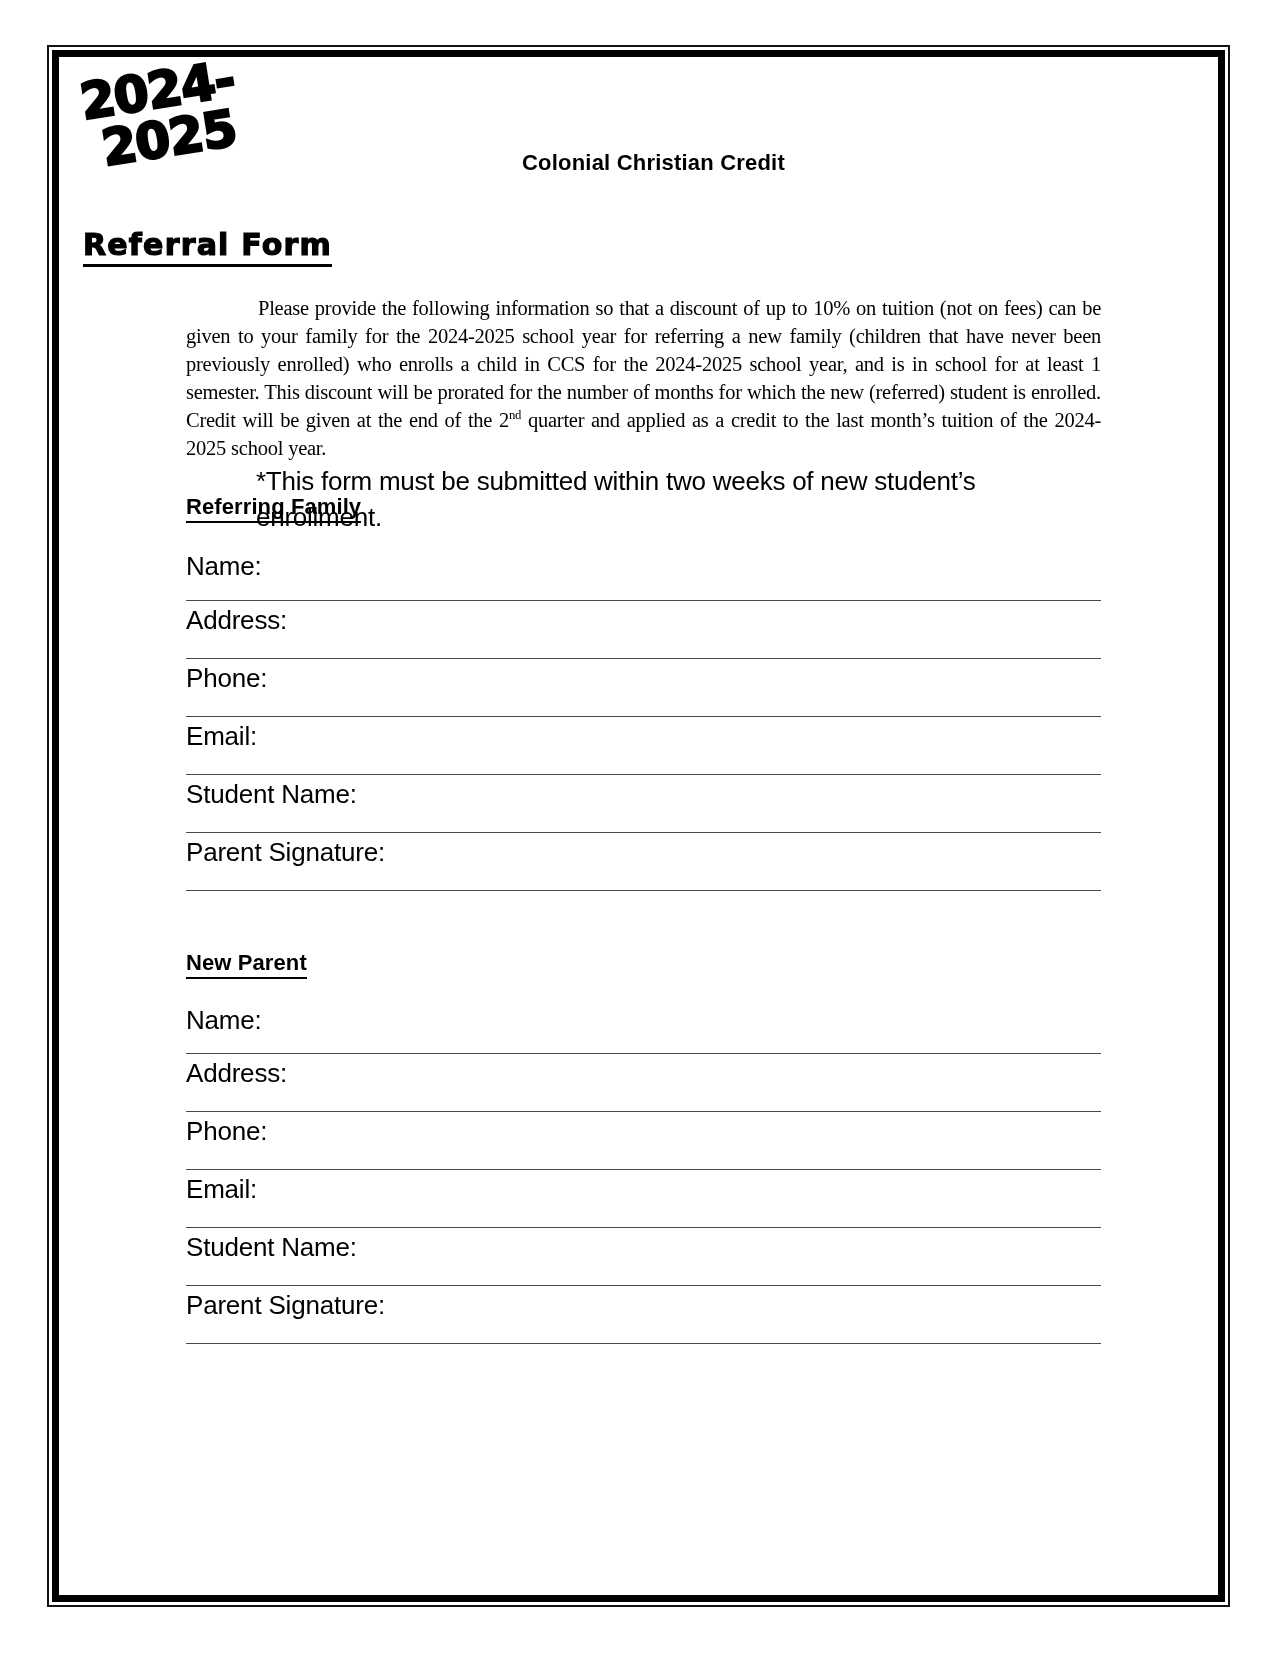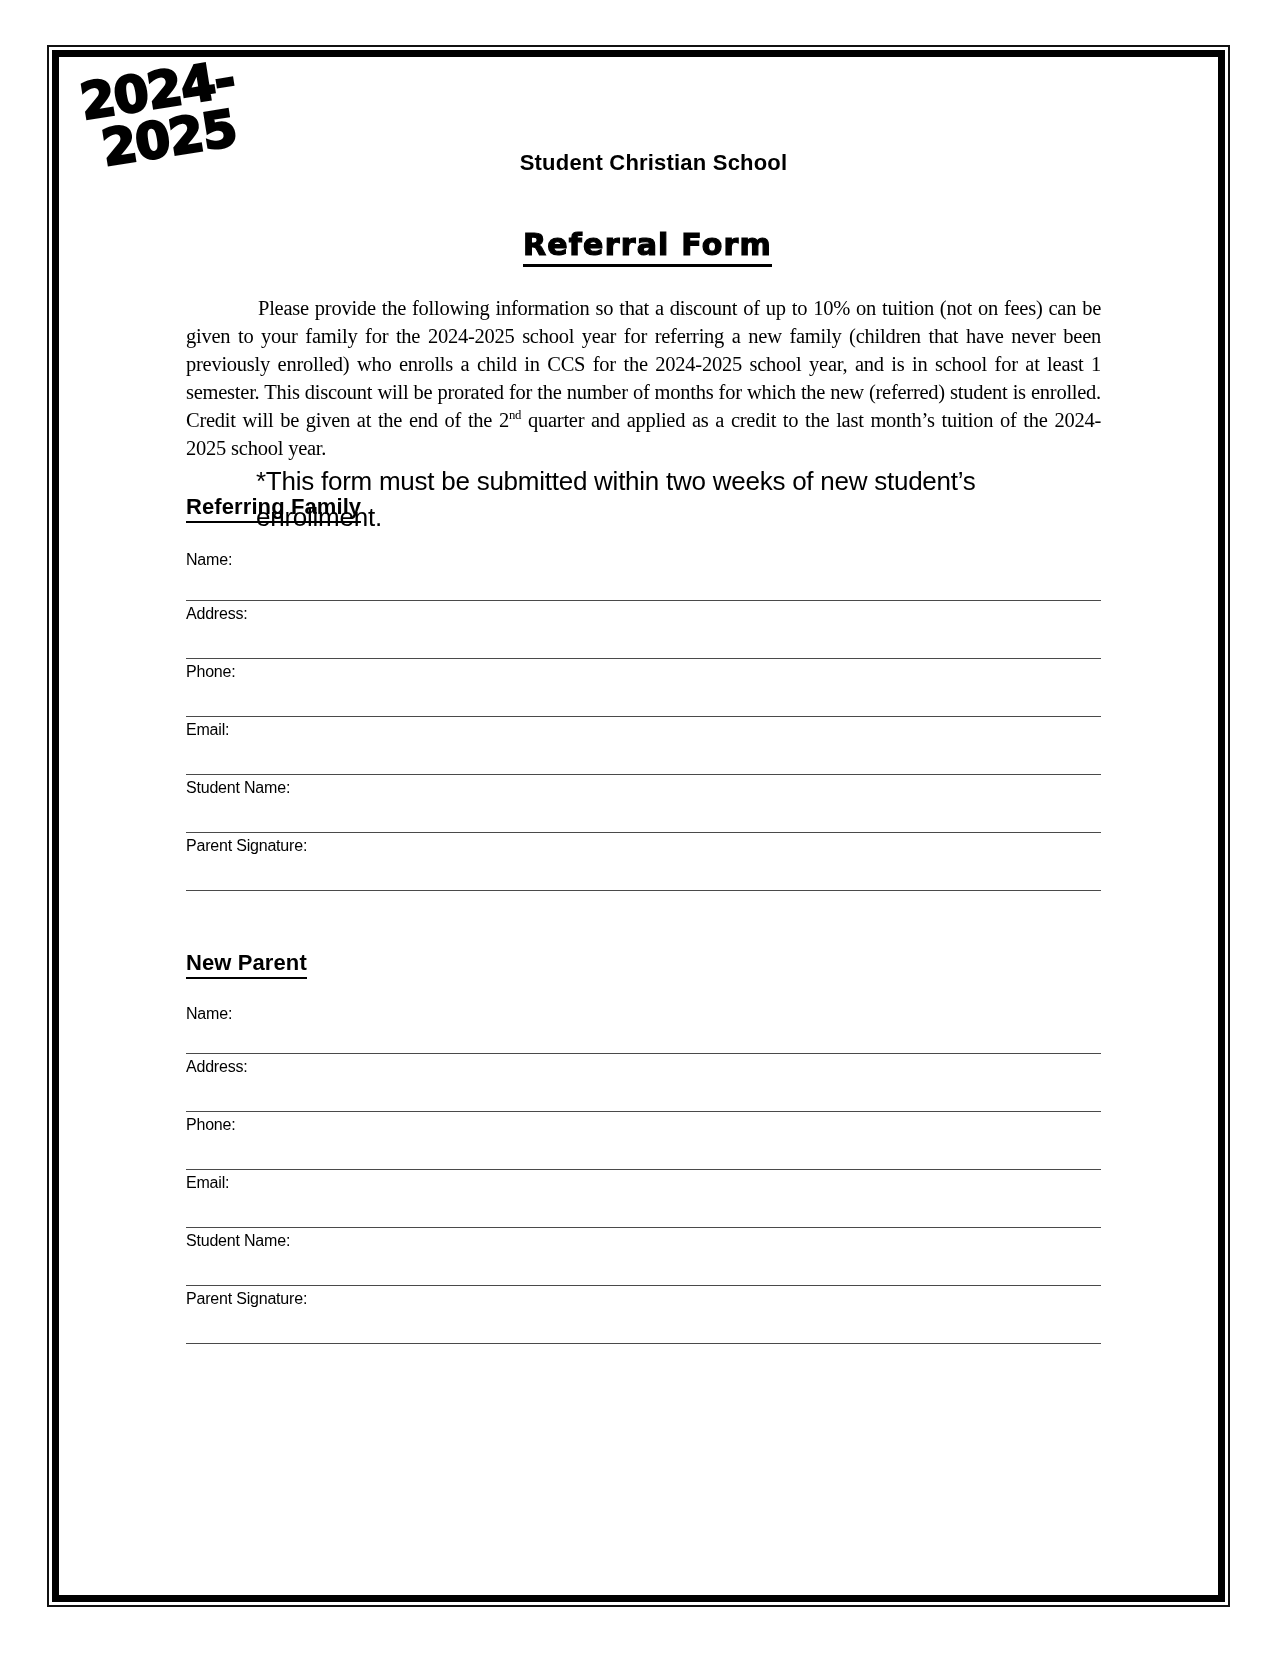--- a/index.html
+++ b/index.html
@@ -75,22 +75,22 @@
     font-size: 22px;
     letter-spacing: 0.2px;
     padding-left: 30px;
   }
 
   .doc-title {
     position: absolute;
     left: 0;
     right: 0;
     top: 170px;
-    text-align: center;
-    padding-left: 18px;
+    text-align: left;
+    padding-left: 24px;
   }
   .doc-title span {
     font-family: "DejaVu Sans", sans-serif;
     font-weight: bold;
     font-size: 30px;
     letter-spacing: 1.2px;
     -webkit-text-stroke: 1.2px #000;
     border-bottom: 3px solid #000;
     padding-bottom: 2px;
   }
@@ -144,21 +144,21 @@
 
   .fields { margin: 0; padding: 0; list-style: none; }
 
   .field-row {
     position: relative;
     box-sizing: border-box;
     border-bottom: 1.6px solid #4a4a4a;
   }
   .field-label {
     font-family: "Liberation Sans", sans-serif;
-    font-size: 16px;
+    font-size: 26px;
     letter-spacing: -0.2px;
     display: block;
     white-space: nowrap;
   }
   .field-write-area { display: block; }
 
   
   #section-referring .fields { margin-top: 24px; }
   #section-referring .field-row { height: 58px; padding-top: 4px; }
   #section-referring .field-row:first-child { height: 54px; }
@@ -173,21 +173,21 @@
 
 <div id="page-frame">
   <div id="page-frame-inner">
     <div id="page-canvas">
 
       <div class="year-stamp">
         <span class="yr-line1">2024-</span>
         <span class="yr-line2">2025</span>
       </div>
 
-      <div class="school-name">Student Christian School</div>
+      <div class="school-name">Colonial Christian Credit</div>
 
       <div class="doc-title">
         <span>Referral Form</span>
       </div>
 
       <div class="body-block">
         <p class="intro-para"><span>Please provide the following information so that a discount of up to 10% on tuition (not on fees) can be given to your family for the 2024-2025 school year for referring a new family (children that have never been previously enrolled) who enrolls a child in CCS for the 2024-2025 school year, and is in school for at least 1 semester. This discount will be prorated for the number of months for which the new (referred) student is enrolled. Credit will be given at the end of the 2</span><sup>nd</sup><span> quarter and applied as a credit to the last month’s tuition of the 2024-2025 school year.</span></p>
         <p class="note-line">*This form must be submitted within two weeks of new student’s enrollment.</p>
       </div>
 

